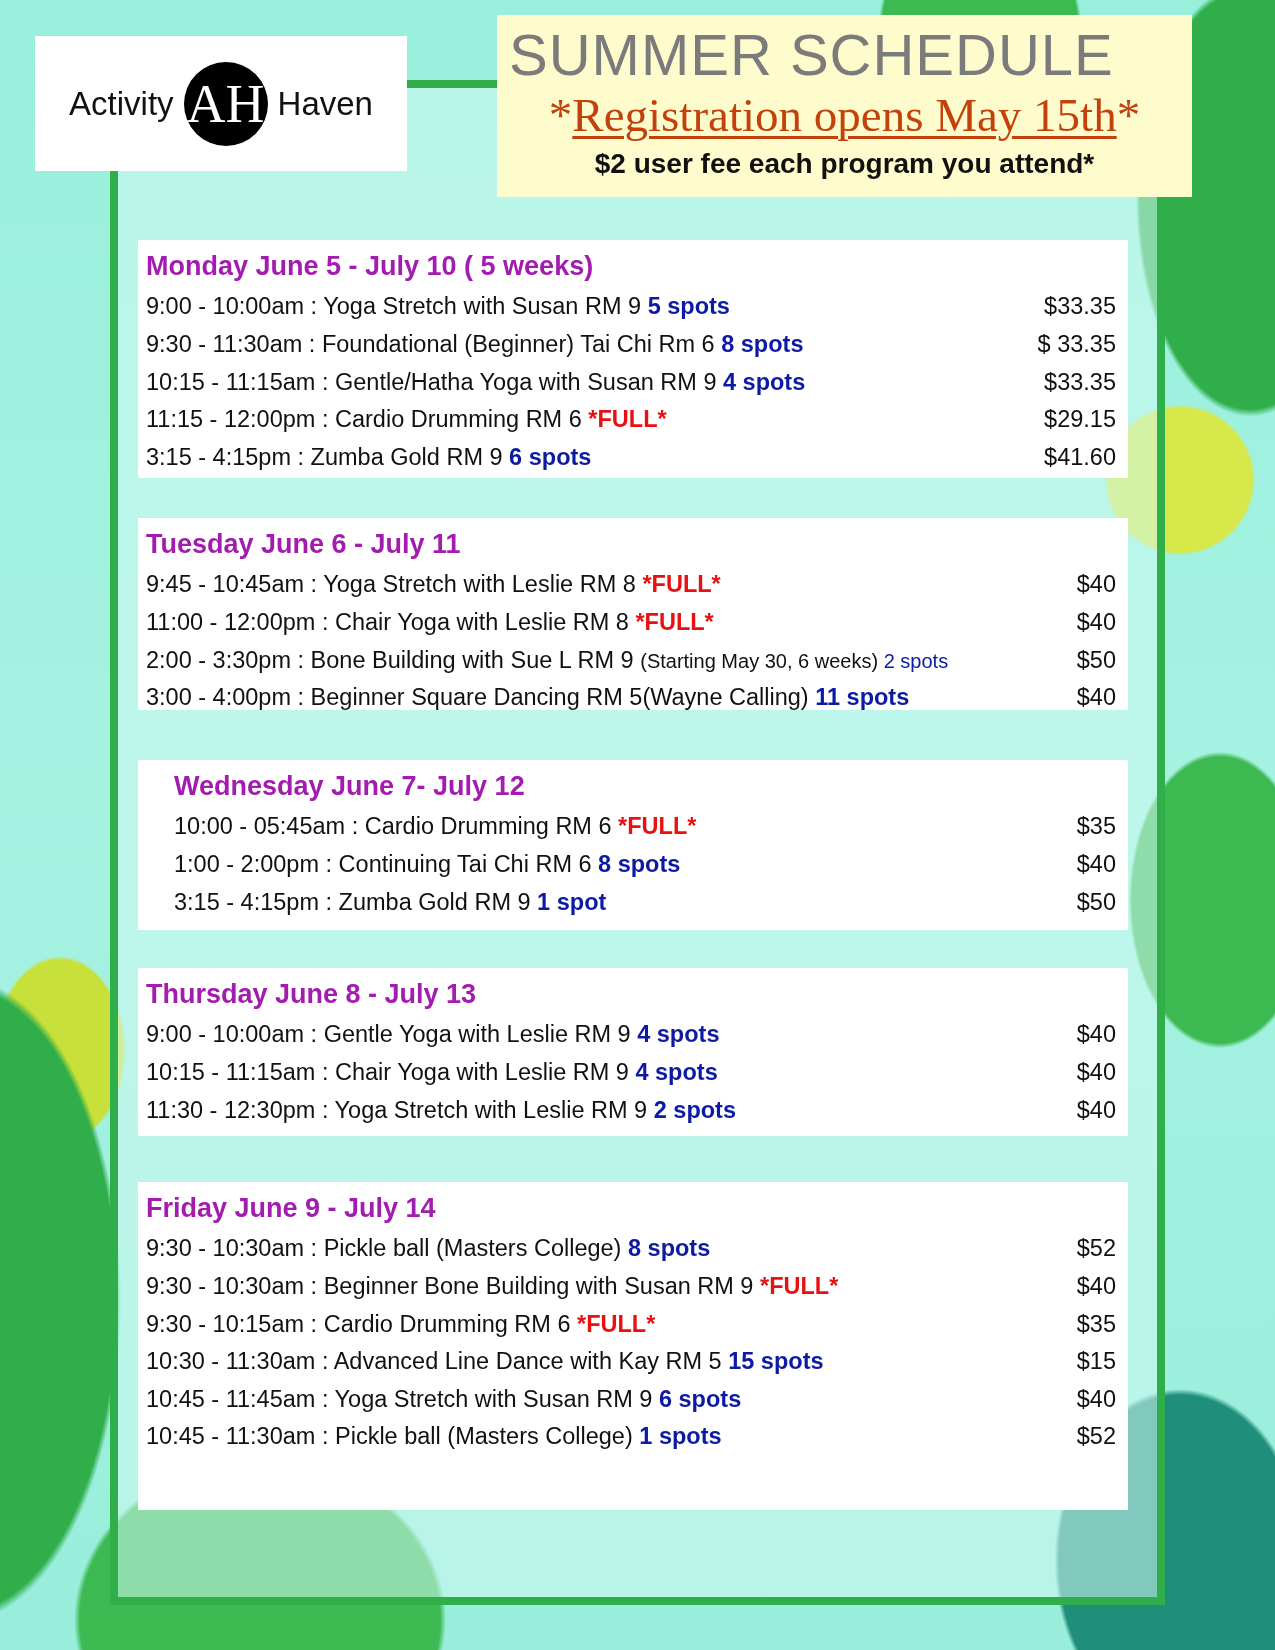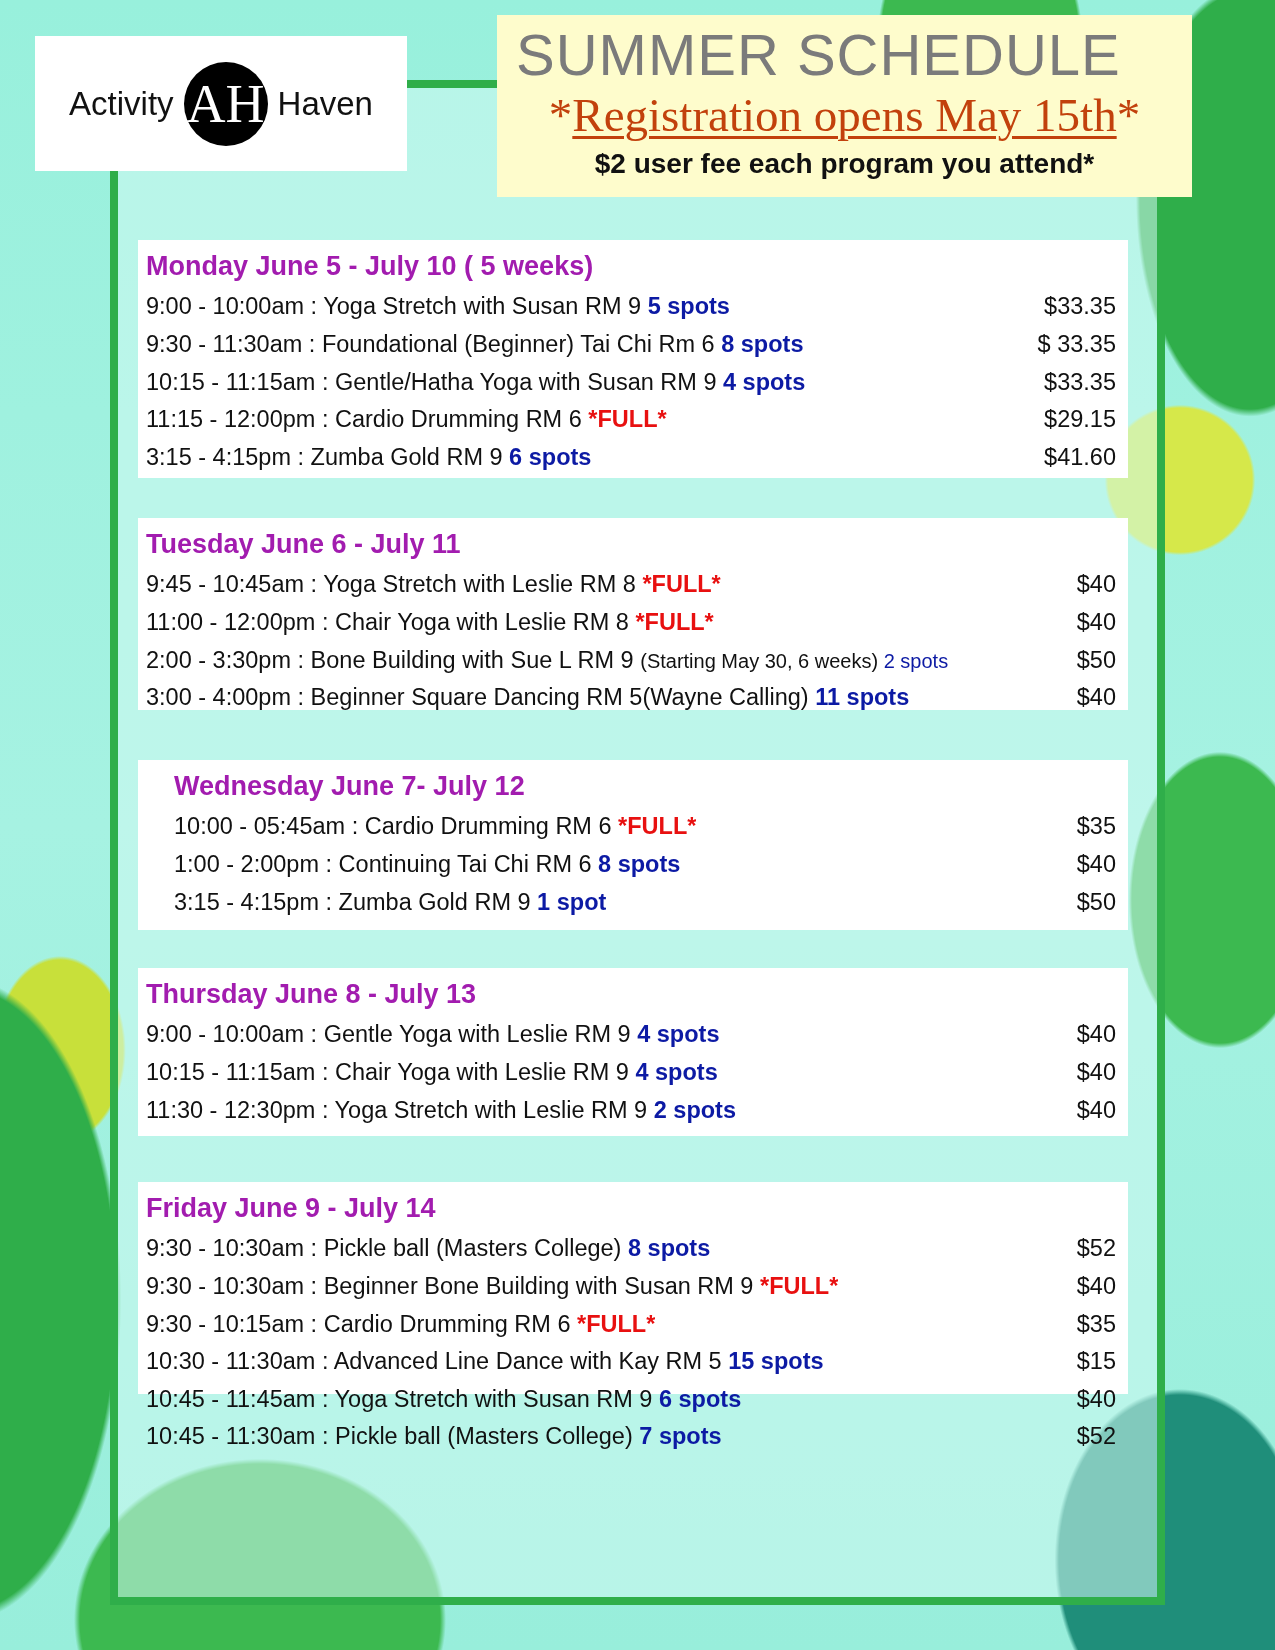--- a/index.html
+++ b/index.html
@@ -37,21 +37,21 @@
     width: 84px; height: 84px; border-radius: 50%; background: #000;
     display: flex; align-items: center; justify-content: center;
     color: #fff; font-family: "Liberation Serif", serif; font-size: 54px; line-height: 1;
   }
   .header-box {
     position: absolute; left: 497px; top: 15px; width: 695px; height: 182px;
     background: #fefccc; text-align: center;
   }
   .header-title {
     font-family: "Liberation Sans", sans-serif; color: #7b7b7b; font-size: 58px;
-    letter-spacing: 1px; text-align: left; padding-left: 19px; margin-top: 10px; line-height: 1.05;
+    letter-spacing: 1px; text-align: left; padding-left: 12px; margin-top: 10px; line-height: 1.05;
   }
   .header-reg {
     font-family: "Liberation Serif", serif; font-size: 47px; color: #c2410c; margin-top: 4px; line-height: 1.1;
   }
   .header-reg u { text-decoration-thickness: 3px; text-underline-offset: 5px; }
   .header-fee { font-size: 28px; font-weight: bold; color: #111; margin-top: 6px; }
   .day-card {
     position: absolute; left: 138px; width: 990px; background: #fff;
     padding: 10px 8px 8px 8px;
   }
@@ -158,21 +158,21 @@
   <div class="class-row">
       <span class="class-desc"><span>10:15 - 11:15am : Chair Yoga with Leslie  RM 9 </span><span class="spots">4 spots</span></span>
       <span class="price">$40</span>
     </div>
   <div class="class-row">
       <span class="class-desc"><span>11:30 - 12:30pm : Yoga Stretch with Leslie RM 9  </span><span class="spots">2 spots</span></span>
       <span class="price">$40</span>
     </div>
 </div>
 
-<div class="day-card" style="top:1182px;height:212px;">
+<div class="day-card" style="top:1182px;height:328px;">
   <div class="day-title">Friday June 9 - July 14</div>
   <div class="class-row">
       <span class="class-desc"><span>9:30 - 10:30am : Pickle ball (Masters College) </span><span class="spots">8 spots</span></span>
       <span class="price">$52</span>
     </div>
   <div class="class-row">
       <span class="class-desc"><span>9:30 - 10:30am : Beginner Bone Building with Susan RM 9 </span><span class="full">*FULL*</span></span>
       <span class="price">$40</span>
     </div>
   <div class="class-row">
@@ -181,16 +181,16 @@
     </div>
   <div class="class-row">
       <span class="class-desc"><span>10:30 - 11:30am : Advanced Line Dance with Kay RM 5  </span><span class="spots">15 spots</span></span>
       <span class="price">$15</span>
     </div>
   <div class="class-row">
       <span class="class-desc"><span>10:45 - 11:45am : Yoga Stretch with Susan RM 9 </span><span class="spots">6 spots</span></span>
       <span class="price">$40</span>
     </div>
   <div class="class-row">
-      <span class="class-desc"><span>10:45 - 11:30am : Pickle ball (Masters College)  </span><span class="spots">7 spots</span></span>
+      <span class="class-desc"><span>10:45 - 11:30am : Pickle ball (Masters College)  </span><span class="spots">1 spots</span></span>
       <span class="price">$52</span>
     </div>
 </div>
 
 </body></html>

